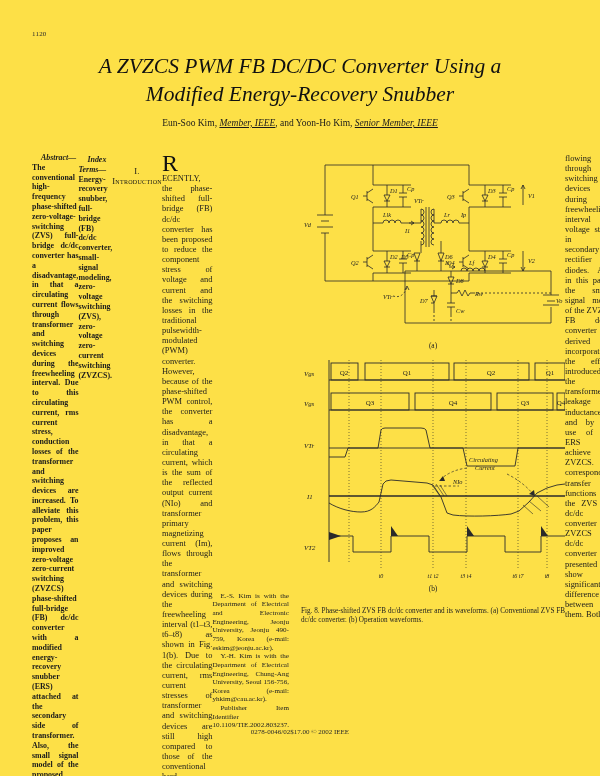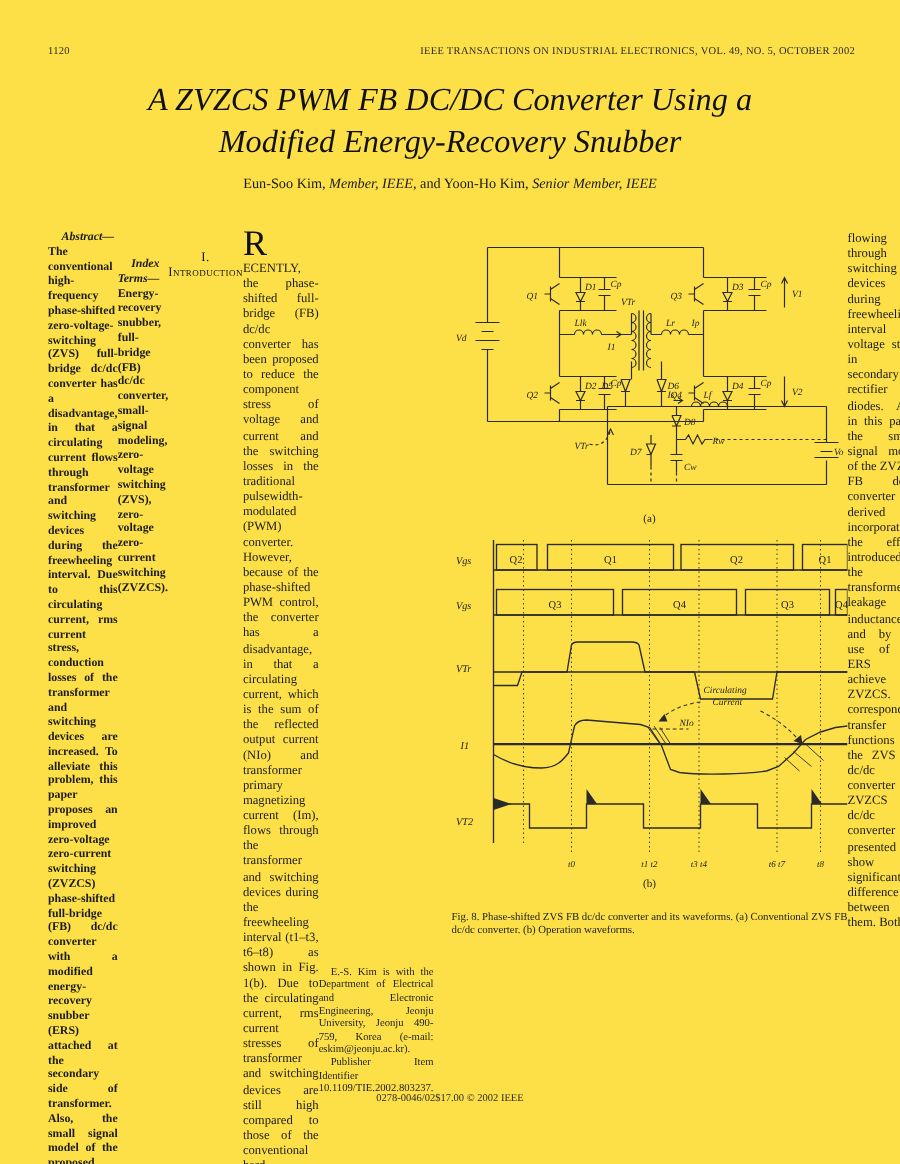--- a/index.html
+++ b/index.html
@@ -16,32 +16,32 @@
   .runhead{
     position:absolute;top:30px;left:32px;right:30px;
     display:flex;justify-content:space-between;
     font-size:7px;letter-spacing:.2px;color:#2a2a2a;
   }
   .title-block{position:absolute;top:52px;left:0;right:0;text-align:center;}
   .title-block h1{
     margin:0;font-weight:400;font-size:21.5px;line-height:1.32;color:#111;font-style:italic;
   }
   .authors{margin-top:9px;font-size:9.5px;color:#1a1a1a;}
-  .authors .it{font-style:italic;}
+  .authors .it{font-style:italic;text-decoration:underline;}
   .cols{
     position:absolute;top:153px;left:32px;right:30px;bottom:46px;
     display:flex;gap:12px;
   }
   .col{width:50%;display:flex;flex-direction:row;}
   .abstract,.index-terms{
     font-weight:bold;font-size:7.9px;line-height:1.24;text-align:justify;
     margin:0 0 0 0;color:#1b1b1b;
   }
   .abstract{text-indent:9px;}
-  .index-terms{text-indent:9px;margin-top:18px;}
+  .index-terms{text-indent:9px;margin-top:2px;}
   .lead-label{font-style:italic;}
   .sec-head{
     text-align:center;font-size:8.6px;margin:13px 0 9px 0;
     font-variant:small-caps;letter-spacing:.3px;color:#151515;
   }
   .body-text{
     font-size:8.45px;line-height:1.2;text-align:justify;margin:0;color:#1b1b1b;
   }
   .dropcap{
     float:left;font-size:24px;line-height:19px;padding:1px 2px 0 0;color:#111;
@@ -75,21 +75,20 @@
   .wav text.tick{font-style:italic;font-size:6px;text-anchor:middle;}
   .wav text.lab{font-size:6.8px;}
 </style>
 </head>
 <body>
 
 <div class="page">
 
   <div class="runhead">
     <span>1120</span>
-    <span>IEEE TRANSACTIONS ON INDUSTRIAL ELECTRONICS, VOL. 49, NO. 5, OCTOBER 2002</span>
   </div>
 
   <div class="title-block">
     <h1>
       <span>A ZVZCS PWM FB DC/DC Converter Using a</span><br>
       <span>Modified Energy-Recovery Snubber</span>
     </h1>
     <div class="authors">
       <span>Eun-Soo Kim, </span><span class="it">Member, IEEE</span><span>, and Yoon-Ho Kim, </span><span class="it">Senior Member, IEEE</span>
     </div>
@@ -101,20 +100,21 @@
       <p class="abstract"><span class="lead-label">Abstract—</span><span>The conventional high-frequency phase-shifted zero-voltage-switching (ZVS) full-bridge dc/dc converter has a disadvantage, in that a circulating current flows through transformer and switching devices during the freewheeling interval. Due to this circulating current, rms current stress, conduction losses of the transformer and switching devices are increased. To alleviate this problem, this paper proposes an improved zero-voltage zero-current switching (ZVZCS) phase-shifted full-bridge (FB) dc/dc converter with a modified energy-recovery snubber (ERS) attached at the secondary side of transformer. Also, the small signal model of the proposed ZVZCS FB dc/dc converter is derived by incorporating the effects introduced by a transformer leakage inductance and an ERS to achieve ZVZCS. Both analysis and experiment are performed to verify the proposed topology by implementing a 7-kW (120 Vdc, 58 A) 30-kHz insulated-gate-bipolar-transistor-based experimental circuit</span></p>
 
       <p class="index-terms"><span class="lead-label">Index Terms—</span><span>Energy-recovery snubber, full-bridge (FB) dc/dc converter, small-signal modeling, zero-voltage switching (ZVS), zero-voltage zero-current switching (ZVZCS).</span></p>
 
       <div class="sec-head">I. Introduction</div>
 
       <p class="body-text"><span class="dropcap">R</span><span>ECENTLY, the phase-shifted full-bridge (FB) dc/dc converter has been proposed to reduce the component stress of voltage and current and the switching losses in the traditional pulsewidth-modulated (PWM) converter. However, because of the phase-shifted PWM control, the converter has a disadvantage, in that a circulating current, which is the sum of the reflected output current (NIo) and transformer primary magnetizing current (Im), flows through the transformer and switching devices during the freewheeling interval (t1–t3, t6–t8) as shown in Fig. 1(b). Due to the circulating current, rms current stresses of transformer and switching devices are still high compared to those of the conventional hard-switching PWM full-bridge converter. To alleviate these problems, zero-voltage zero-current switching (ZVZCS) FB dc/dc converters using a simple auxiliary circuit have been presented [1]–[3]. However, the use of the simple auxiliary circuits to reduce the circulating current has disadvantages such as overvoltage and severe parasitic ringing in the secondary side of the transformer. This paper proposes an improved ZVZCS phase-shifted FB dc/dc converter using the modified energy-recovery snubber (ERS) attached at the secondary side of the transformer. By using the modified ERS, the proposed converter can reduce the circulating current</span></p>
 
       <div class="footnote">
         <p>E.-S. Kim is with the Department of Electrical and Electronic Engineering, Jeonju University, Jeonju 490-759, Korea (e-mail: eskim@jeonju.ac.kr).</p>
+        <p>Y.-H. Kim is with the Department of Electrical Engineering, Chung-Ang University, Seoul 156-756, Korea (e-mail: yhkim@cau.ac.kr).</p>
         <p>Publisher Item Identifier 10.1109/TIE.2002.803237.</p>
       </div>
     </div>
 
     <div class="col">
       <div class="figure">
 
         <svg class="sch" width="264" height="186" viewBox="0 0 264 186">
 
           <path d="M24 12 H168 M24 128 H168"></path>

